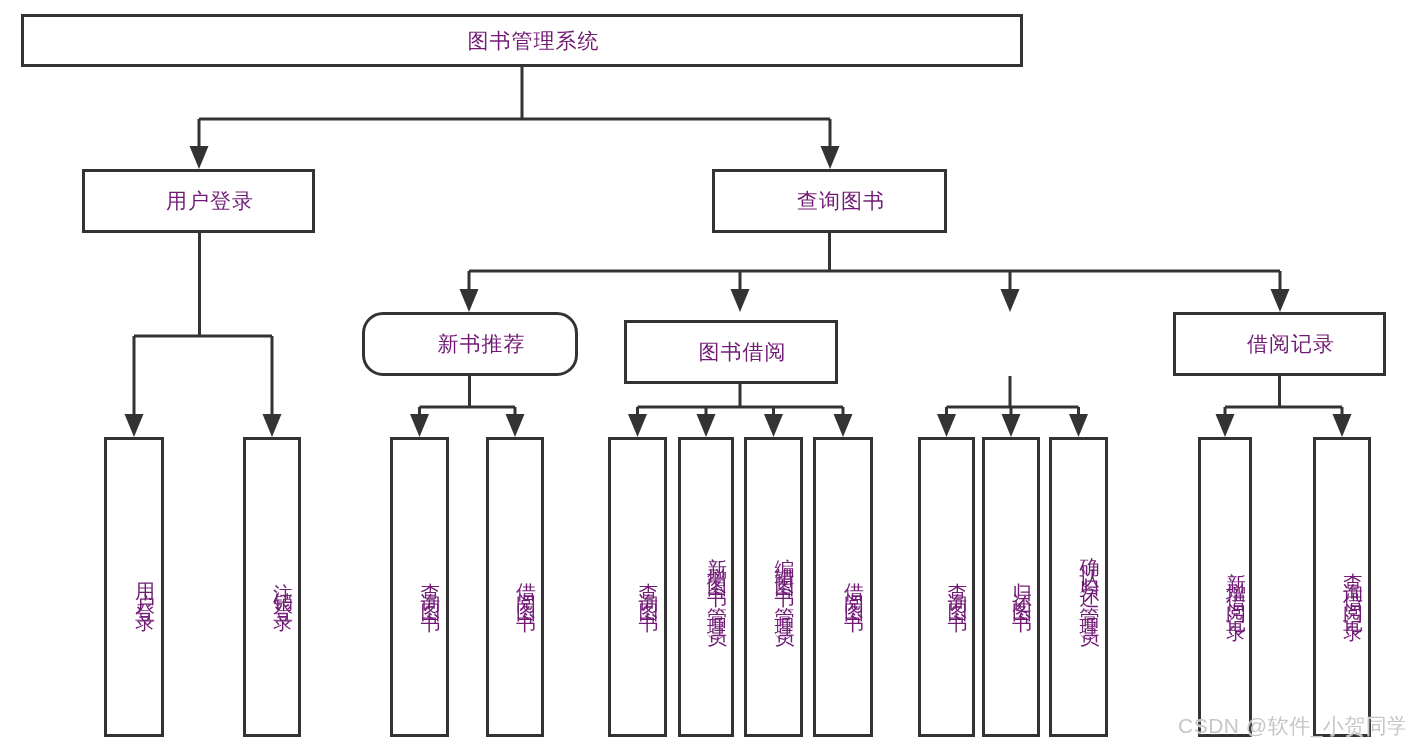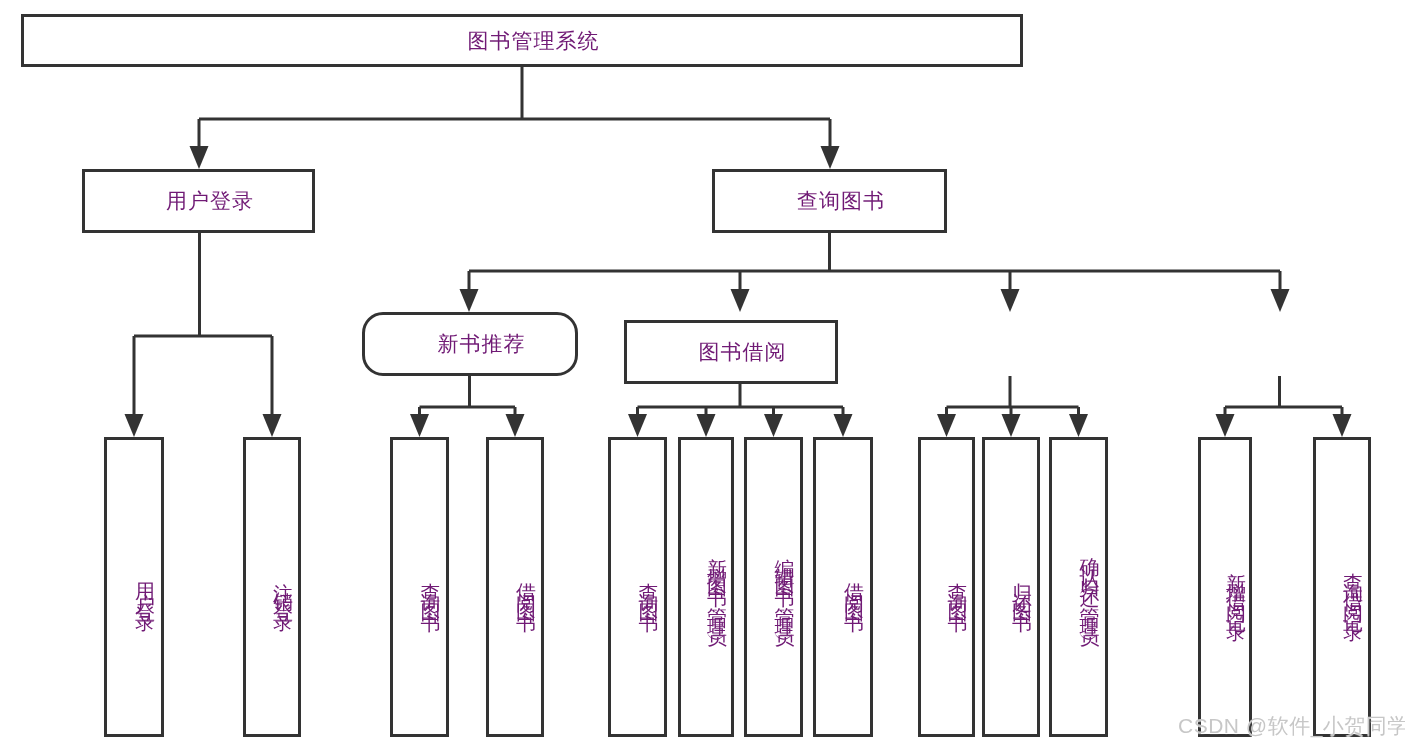--- a/index.html
+++ b/index.html
@@ -91,20 +91,21 @@
     </g>
   </svg>
 
   <div class="box hbox" style="left:21px; top:14px; width:1002px; height:53px;">图书管理系统</div>
 
   <div class="box hbox" style="left:82px; top:169px; width:233px; height:64px;">用户登录</div>
   <div class="box hbox" style="left:712px; top:169px; width:235px; height:64px;">查询图书</div>
 
   <div class="box hbox" style="left:362px; top:312px; width:216px; height:64px;border-radius:21px;">新书推荐</div>
   <div class="box hbox" style="left:624px; top:312px; width:214px; height:64px;margin-top:8px;">图书借阅</div>
+  <div class="box hbox" style="left:1173px; top:312px; width:213px; height:64px;">借阅记录</div>
 
   <div class="box vbox" style="left:104px; top:437px; width:60px; height:300px;">用户登录</div>
   <div class="box vbox" style="left:243px; top:437px; width:58px; height:300px;">注销登录</div>
 
   <div class="box vbox" style="left:390px; top:437px; width:59px; height:300px;">查询图书</div>
   <div class="box vbox" style="left:486px; top:437px; width:58px; height:300px;">借阅图书</div>
 
   <div class="box vbox" style="left:608px; top:437px; width:59px; height:300px;">查询图书</div>
   <div class="box vbox" style="left:678px; top:437px; width:56px; height:300px;">新增图书（管理员）</div>
   <div class="box vbox" style="left:744px; top:437px; width:59px; height:300px;">编辑图书（管理员）</div>

